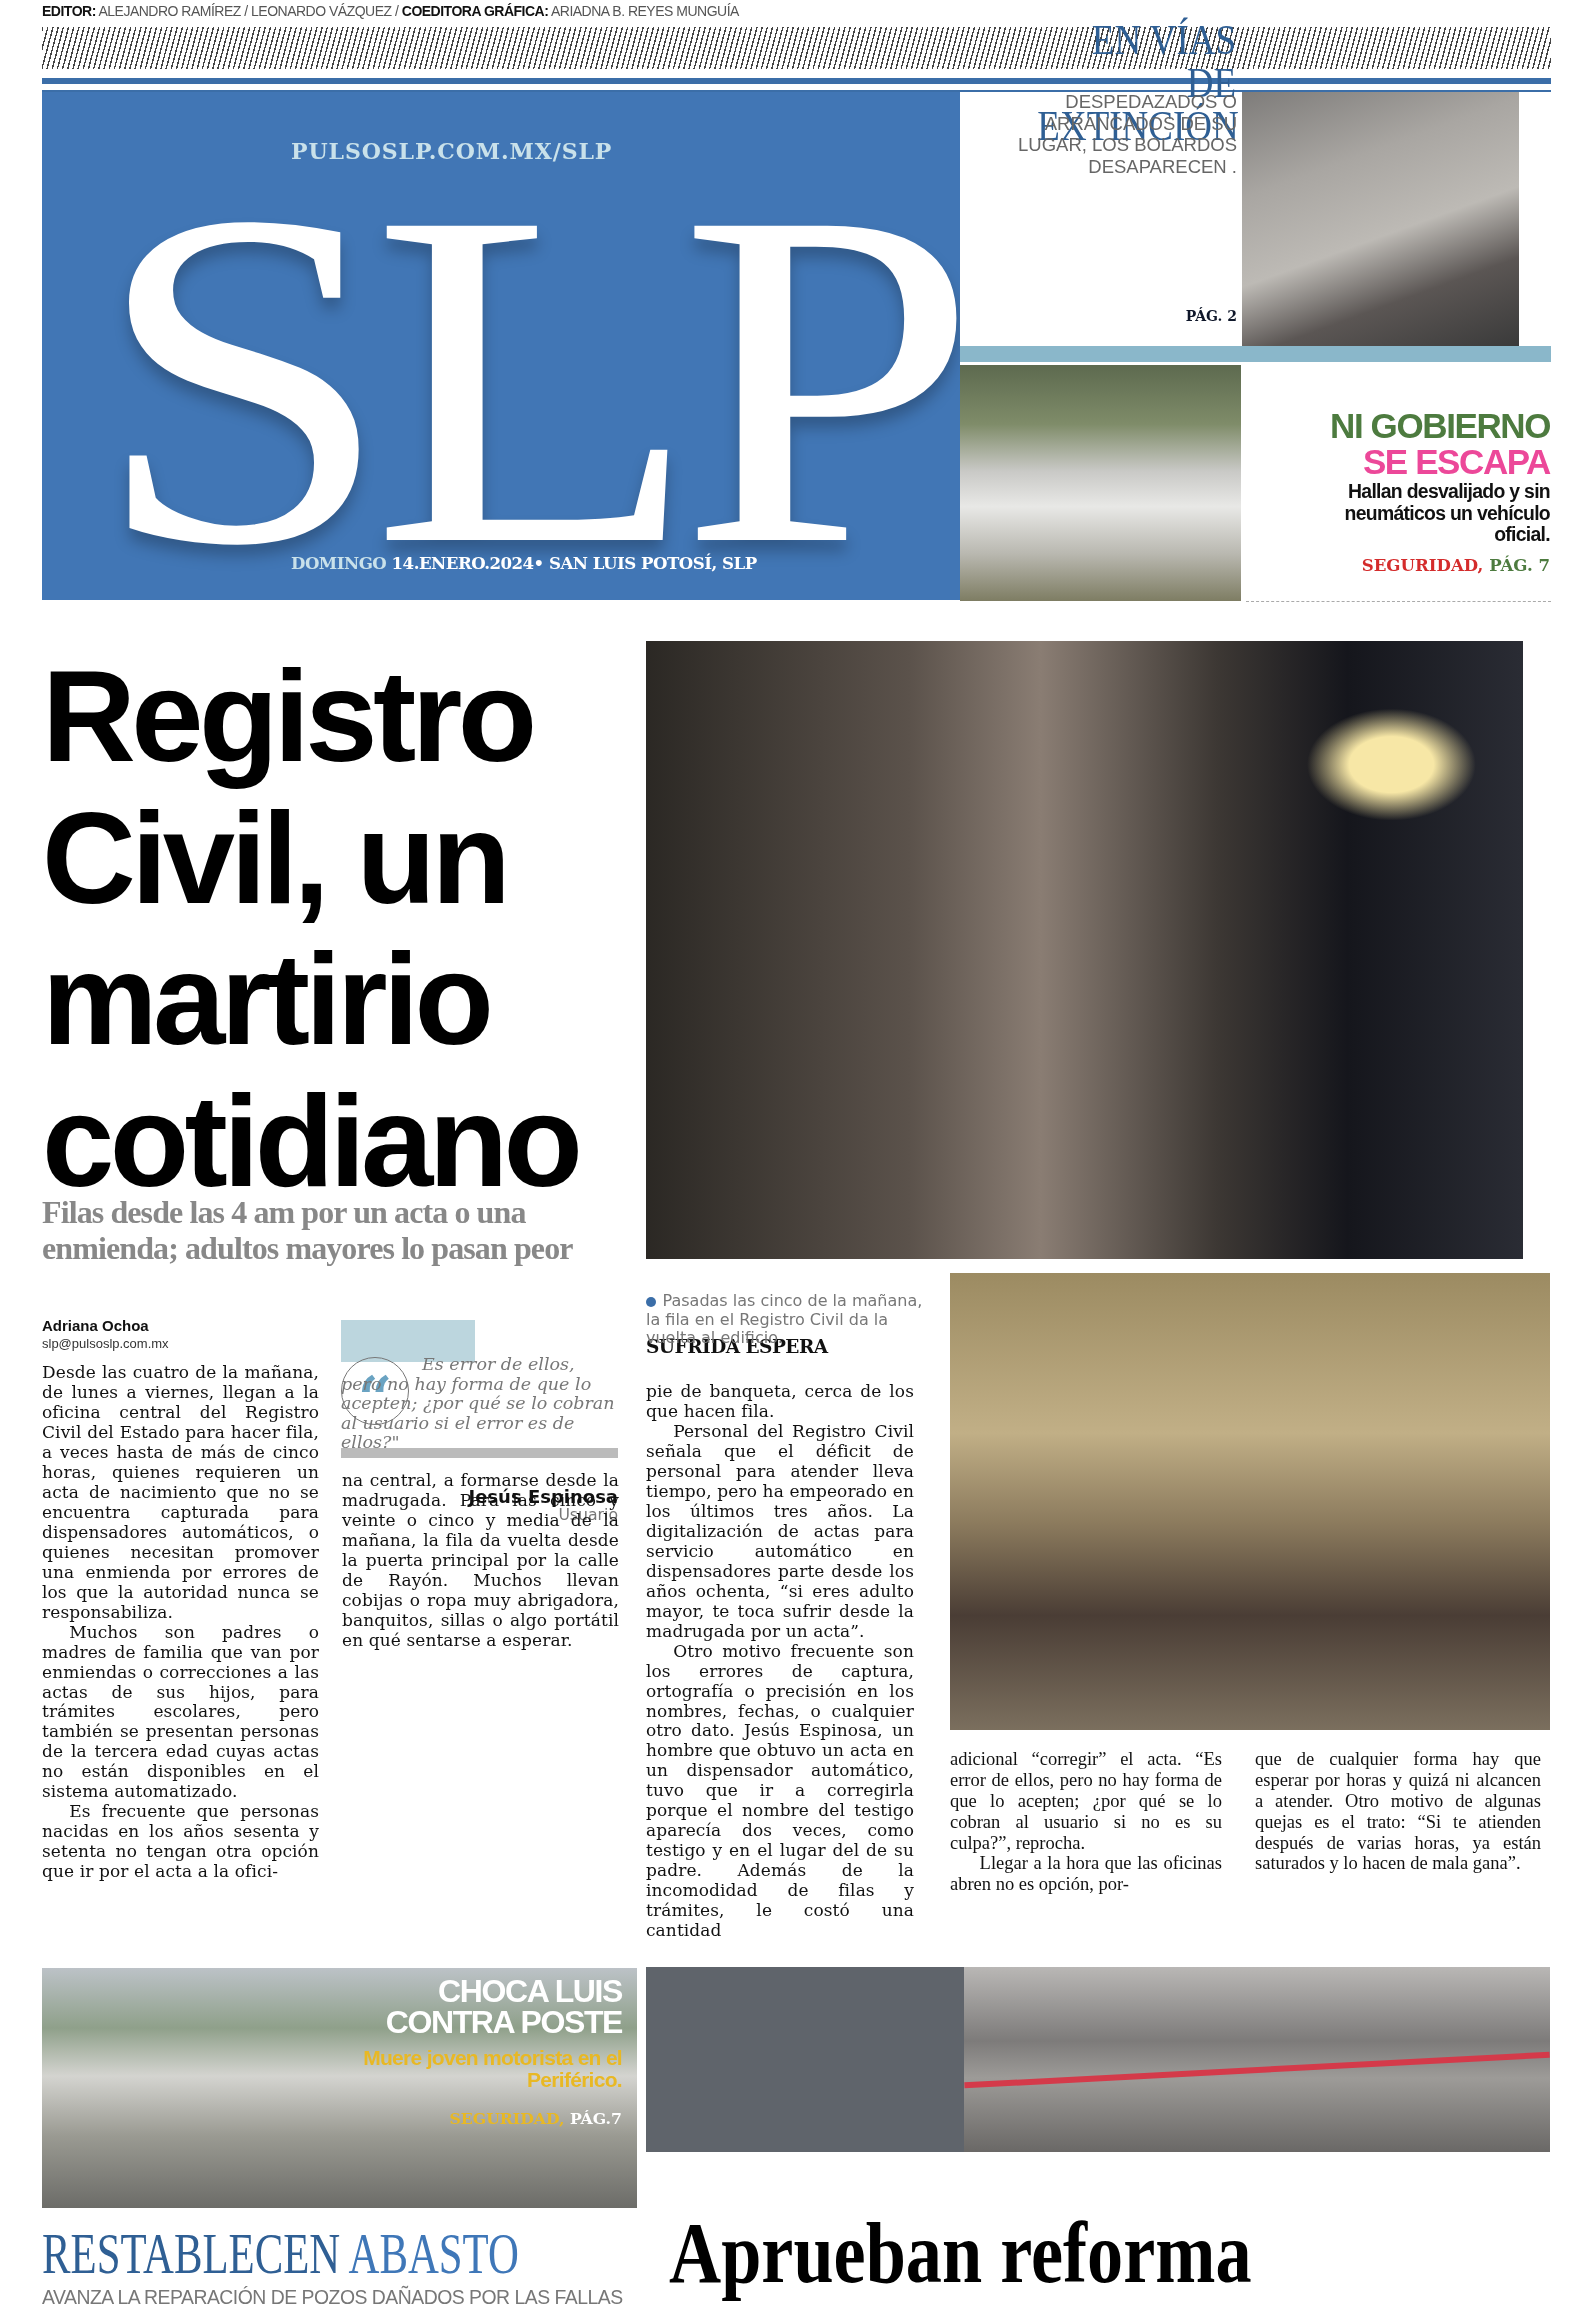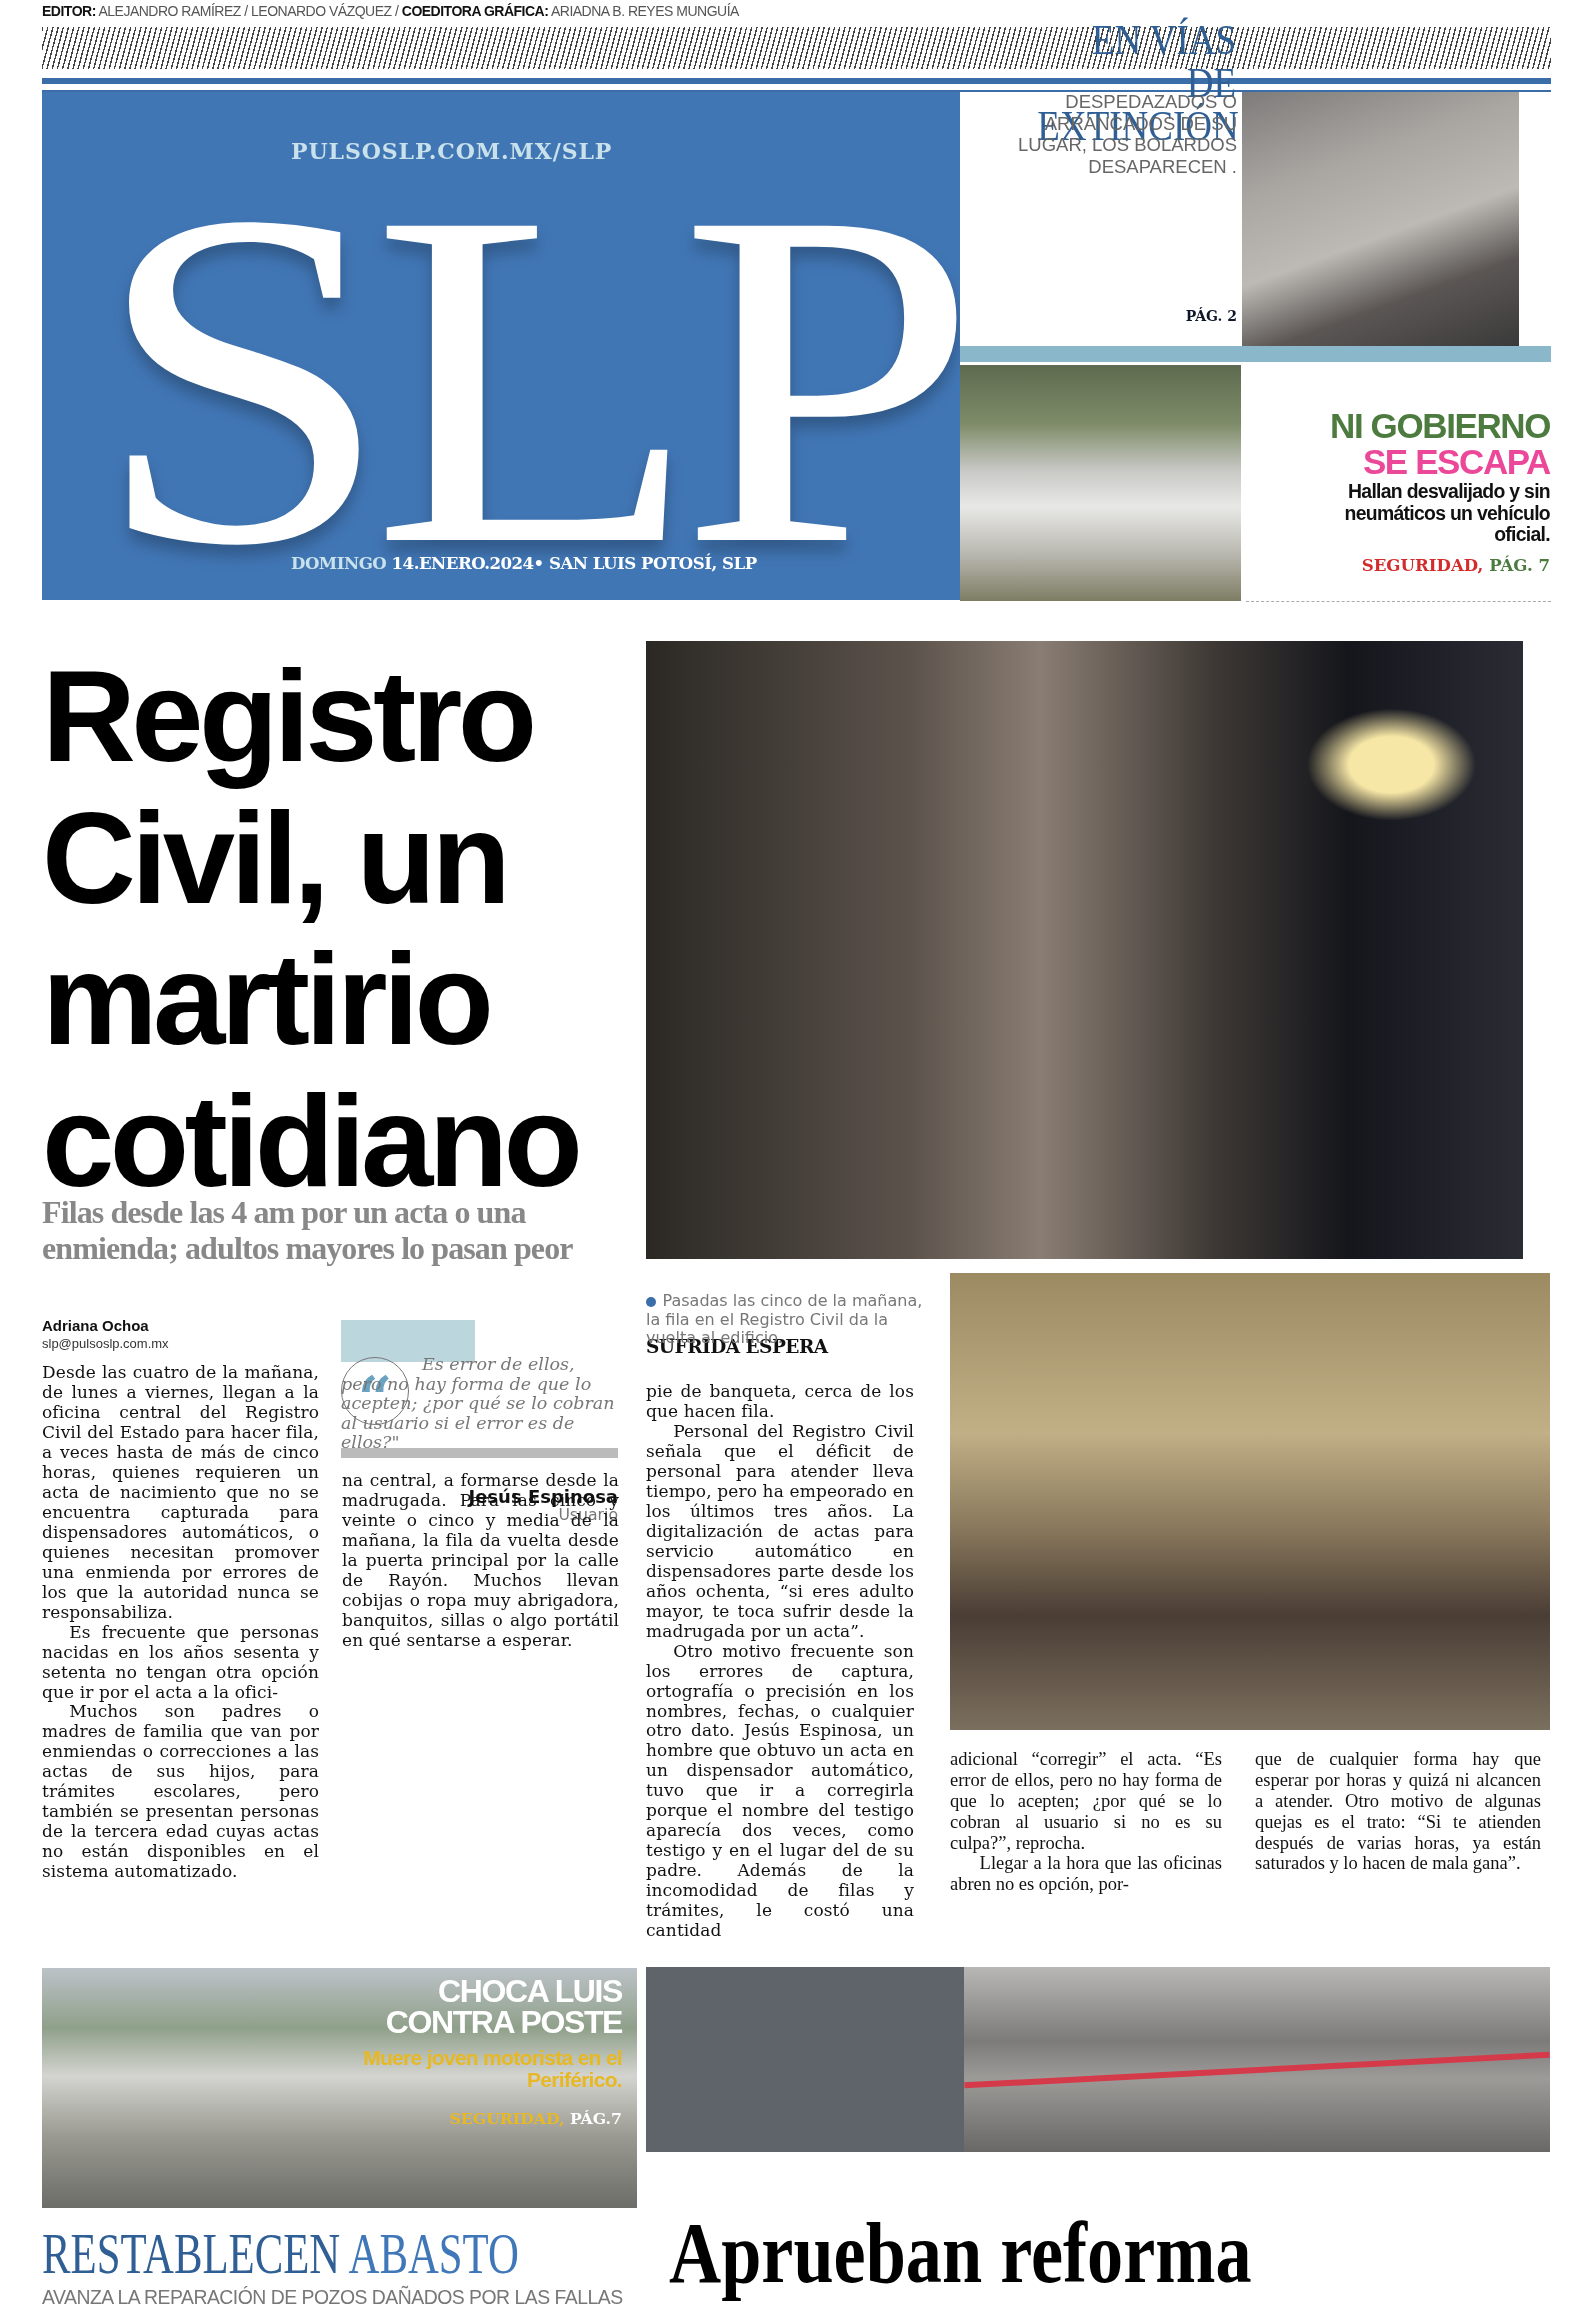--- a/index.html
+++ b/index.html
@@ -99,22 +99,22 @@
 <h1 class="abs h1">Registro Civil, un martirio cotidiano</h1>
 <div class="abs sub1">Filas desde las 4 am por un acta o una enmienda; adultos mayores lo pasan peor</div>
 <div class="abs byline">Adriana Ochoa</div>
 <div class="abs bymail">slp@pulsoslp.com.mx</div>
 <div class="abs photo ph-main"></div>
 <div class="abs cap-title">SUFRIDA ESPERA</div>
 <div class="abs cap-text"><span class="cap-dot"></span><span>Pasadas las cinco de la mañana, la fila en el Registro Civil da la vuelta al edificio.</span></div>
 
 <div class="abs col c1">
   <p class="first">Desde las cuatro de la mañana, de lunes a viernes, llegan a la oficina central del Registro Civil del Estado para hacer fila, a veces hasta de más de cinco horas, quienes requieren un acta de nacimiento que no se encuentra capturada para dispensadores automáticos, o quienes necesitan promover una enmienda por errores de los que la autoridad nunca se responsabiliza.</p>
+  <p>Muchos son padres o madres de familia que van por enmiendas o correcciones a las actas de sus hijos, para trámites escolares, pero también se presentan personas de la tercera edad cuyas actas no están disponibles en el sistema automatizado.</p>
   <p>Es frecuente que personas nacidas en los años sesenta y setenta no tengan otra opción que ir por el acta a la ofici-</p>
-  <p>Muchos son padres o madres de familia que van por enmiendas o correcciones a las actas de sus hijos, para trámites escolares, pero también se presentan personas de la tercera edad cuyas actas no están disponibles en el sistema automatizado.</p>
 </div>
 
 <div class="abs quote-bar"></div>
 <div class="abs quote-circle">“</div>
 <div class="abs quote-text">Es error de ellos, pero no hay forma de que lo acepten; ¿por qué se lo cobran al usuario si el error es de ellos?"</div>
 <div class="abs quote-who">Jesús Espinosa</div>
 <div class="abs quote-role">Usuario</div>
 <div class="abs quote-gray"></div>
 
 <div class="abs col c2">

